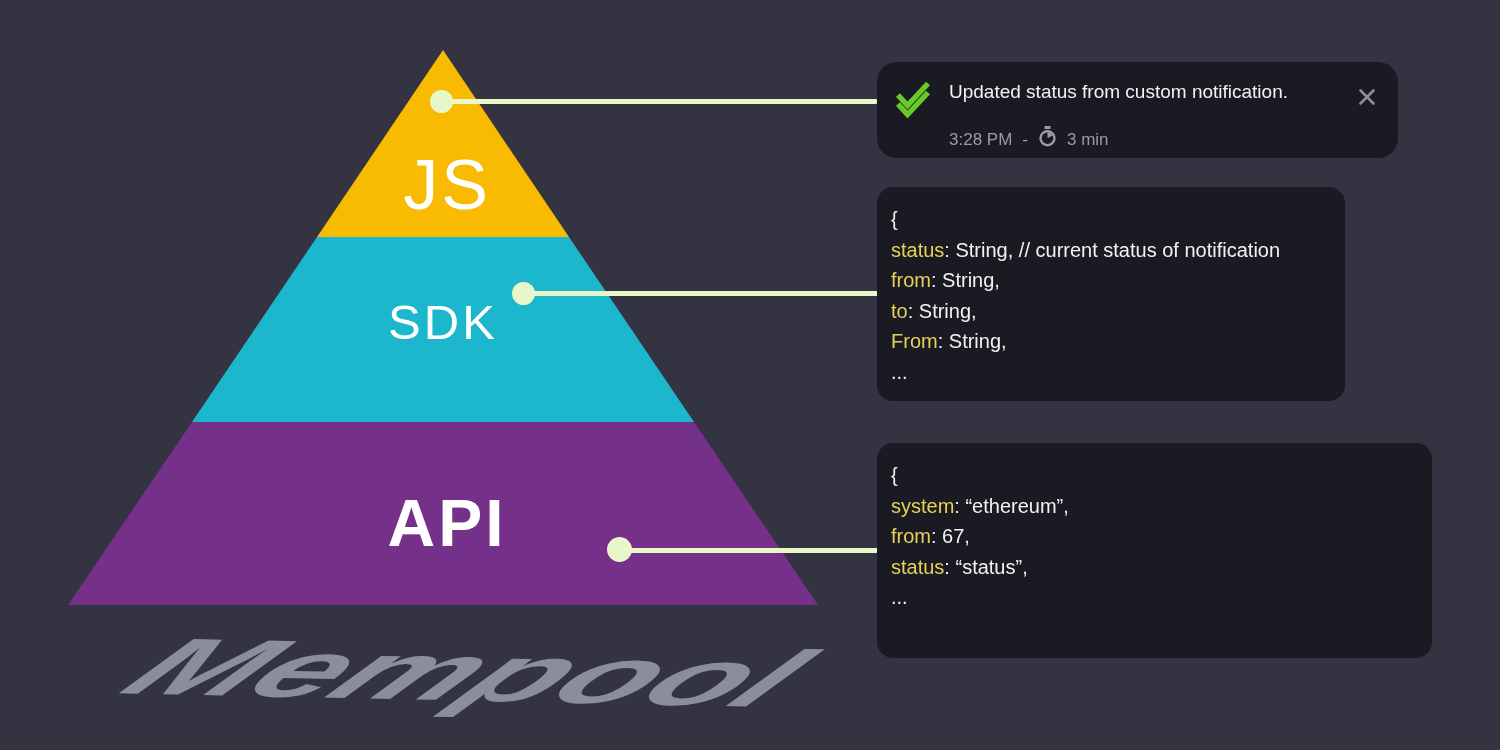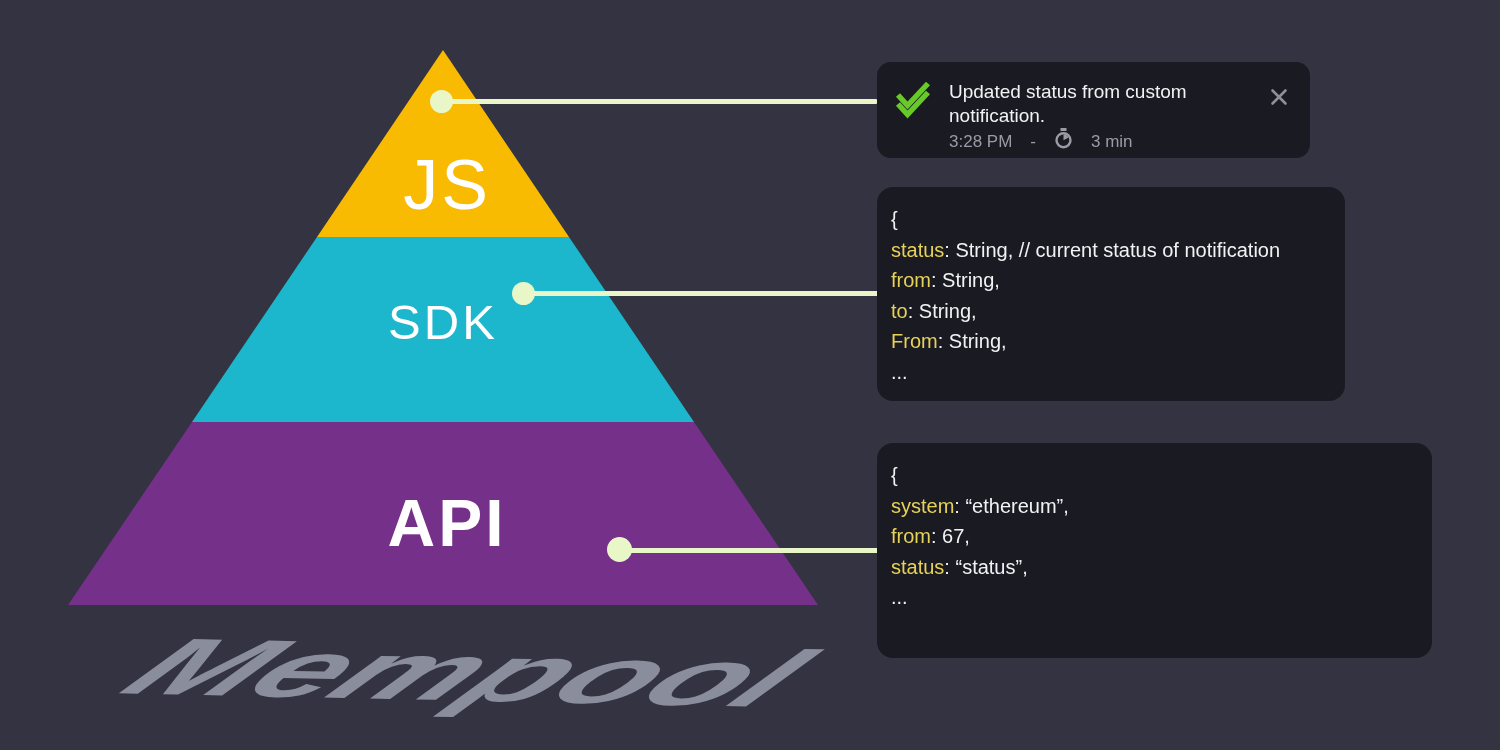--- a/index.html
+++ b/index.html
@@ -41,29 +41,29 @@
   .shadow-logo{
     position:absolute;left:30px;top:612px;width:820px;text-align:center;
     font-size:104px;line-height:1;font-style:italic;font-weight:700;
     color:var(--mempool);white-space:nowrap;
     transform:rotate(1.2deg) skewX(-44deg) scale(1.42,0.78);
     transform-origin:50% 85%;
   }
 
   
   .toast{
-    position:absolute;left:877px;top:62px;width:433px;height:96px;
-    background:var(--panel);border-radius:14px;
+    position:absolute;left:877px;top:62px;width:521px;height:96px;
+    background:var(--panel);border-radius:20px;
     display:flex;align-items:flex-start;padding:18px 20px 0 16px;
   }
   .check-wrap{width:40px;height:40px;flex:0 0 auto;margin-top:0;color:var(--check);}
   .toast-body{flex:1 1 auto;margin-left:16px;min-width:0;}
   .toast-message{color:var(--text);font-size:19px;line-height:24px;}
   .toast-meta{
-    margin-top:2px;display:flex;align-items:center;gap:18px;
+    margin-top:24px;display:flex;align-items:center;gap:10px;
     color:var(--muted);font-size:17px;line-height:20px;
   }
   .stopwatch{color:var(--muted);margin-top:-2px;}
   .toast-close{
     flex:0 0 auto;margin-left:10px;margin-top:6px;color:var(--close);
     background:none;border:none;cursor:pointer;padding:2px;line-height:0;
   }
 
   
   .code-panel{

